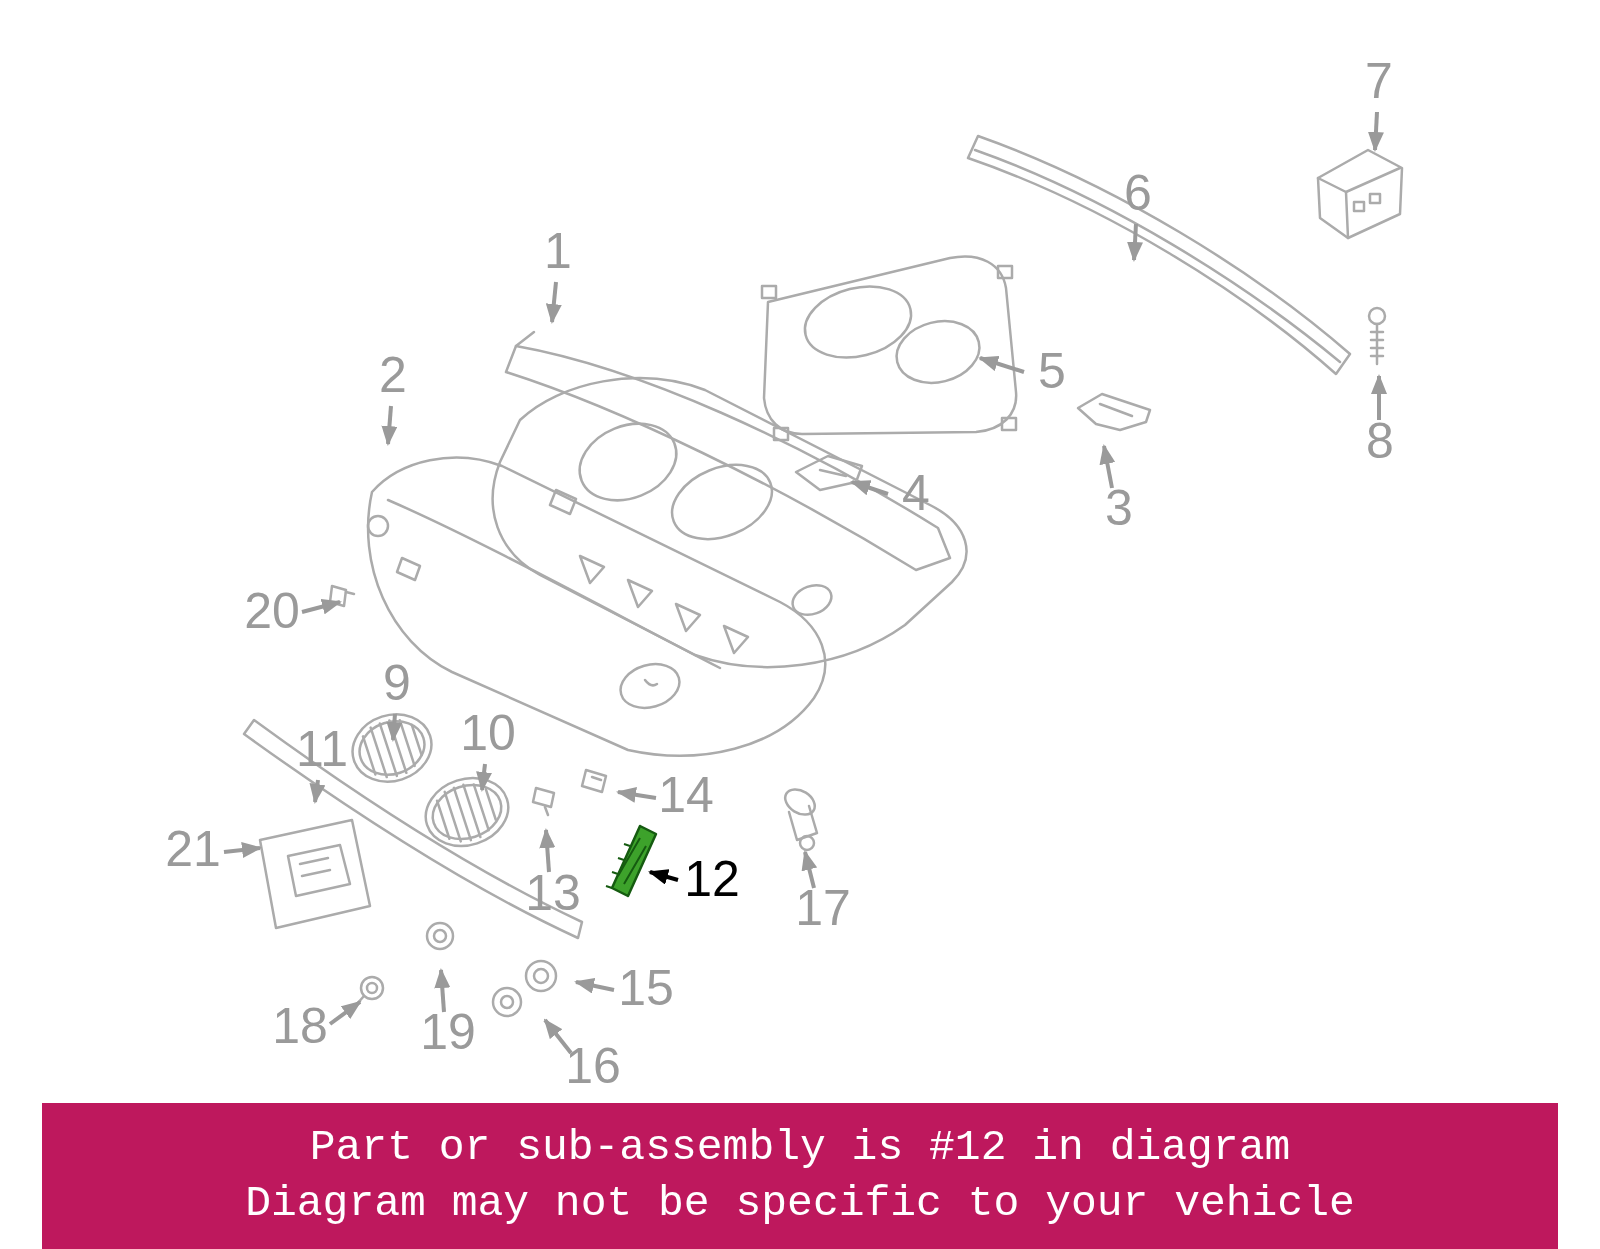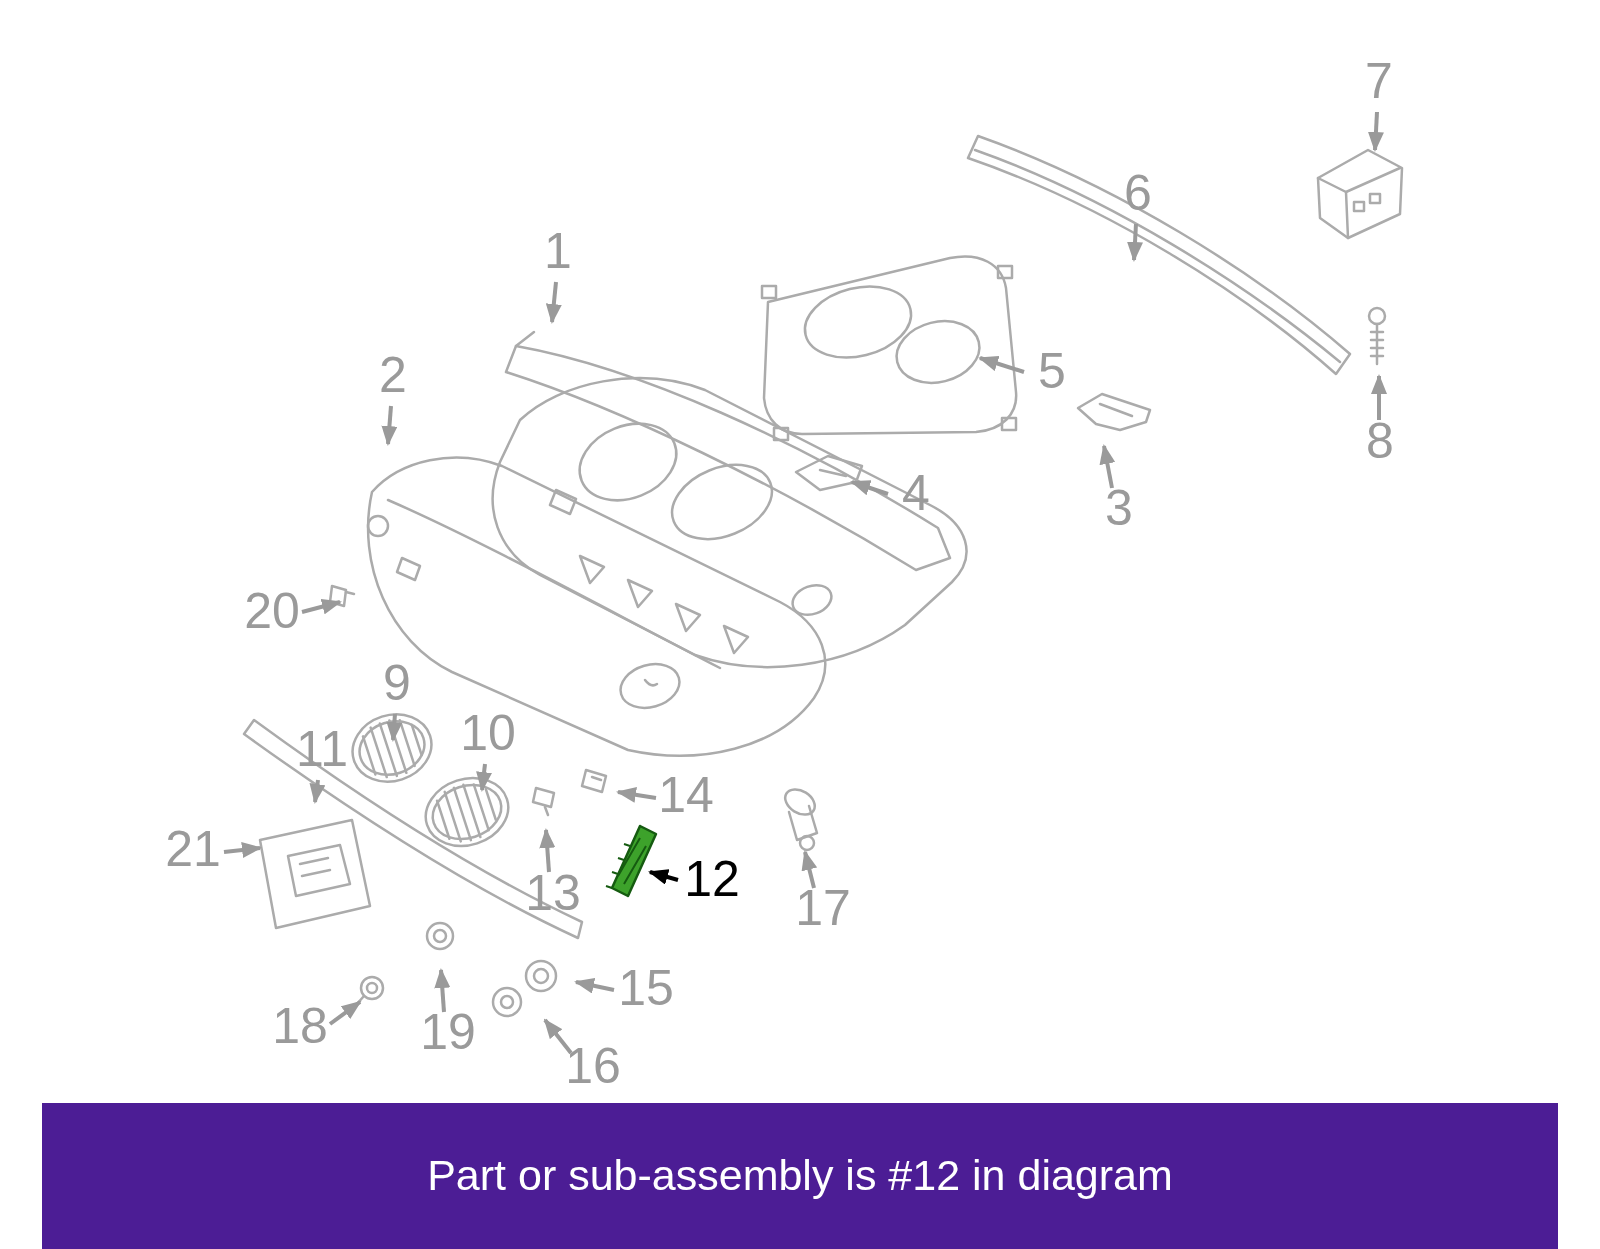--- a/index.html
+++ b/index.html
@@ -229,17 +229,18 @@
         <text x="300" y="1043" fill="#9a9a9a" class="part-label">18</text>
         <line x1="444" y1="1012" x2="441" y2="970" stroke="#9a9a9a" stroke-width="4" marker-end="url(#arrow-gray)"></line>
         <text x="448" y="1049" fill="#9a9a9a" class="part-label">19</text>
         <line x1="302" y1="612" x2="340" y2="602" stroke="#9a9a9a" stroke-width="4" marker-end="url(#arrow-gray)"></line>
         <text x="272" y="628" fill="#9a9a9a" class="part-label">20</text>
         <line x1="224" y1="852" x2="260" y2="848" stroke="#9a9a9a" stroke-width="4" marker-end="url(#arrow-gray)"></line>
         <text x="193" y="866" fill="#9a9a9a" class="part-label">21</text>
       </g>
   </svg>
 
-  <div class="banner" style="background: #4c1d95; color: rgb(255, 255, 255);">
+  <div class="banner" style="background: #be185d; color: rgb(255, 255, 255); font-family: Liberation Mono, monospace;">
     <div class="banner-line">Part or sub-assembly is #12 in diagram</div>
+    <div class="banner-line">Diagram may not be specific to your vehicle</div>
   </div>
 
 </div>
 
 </body></html>

